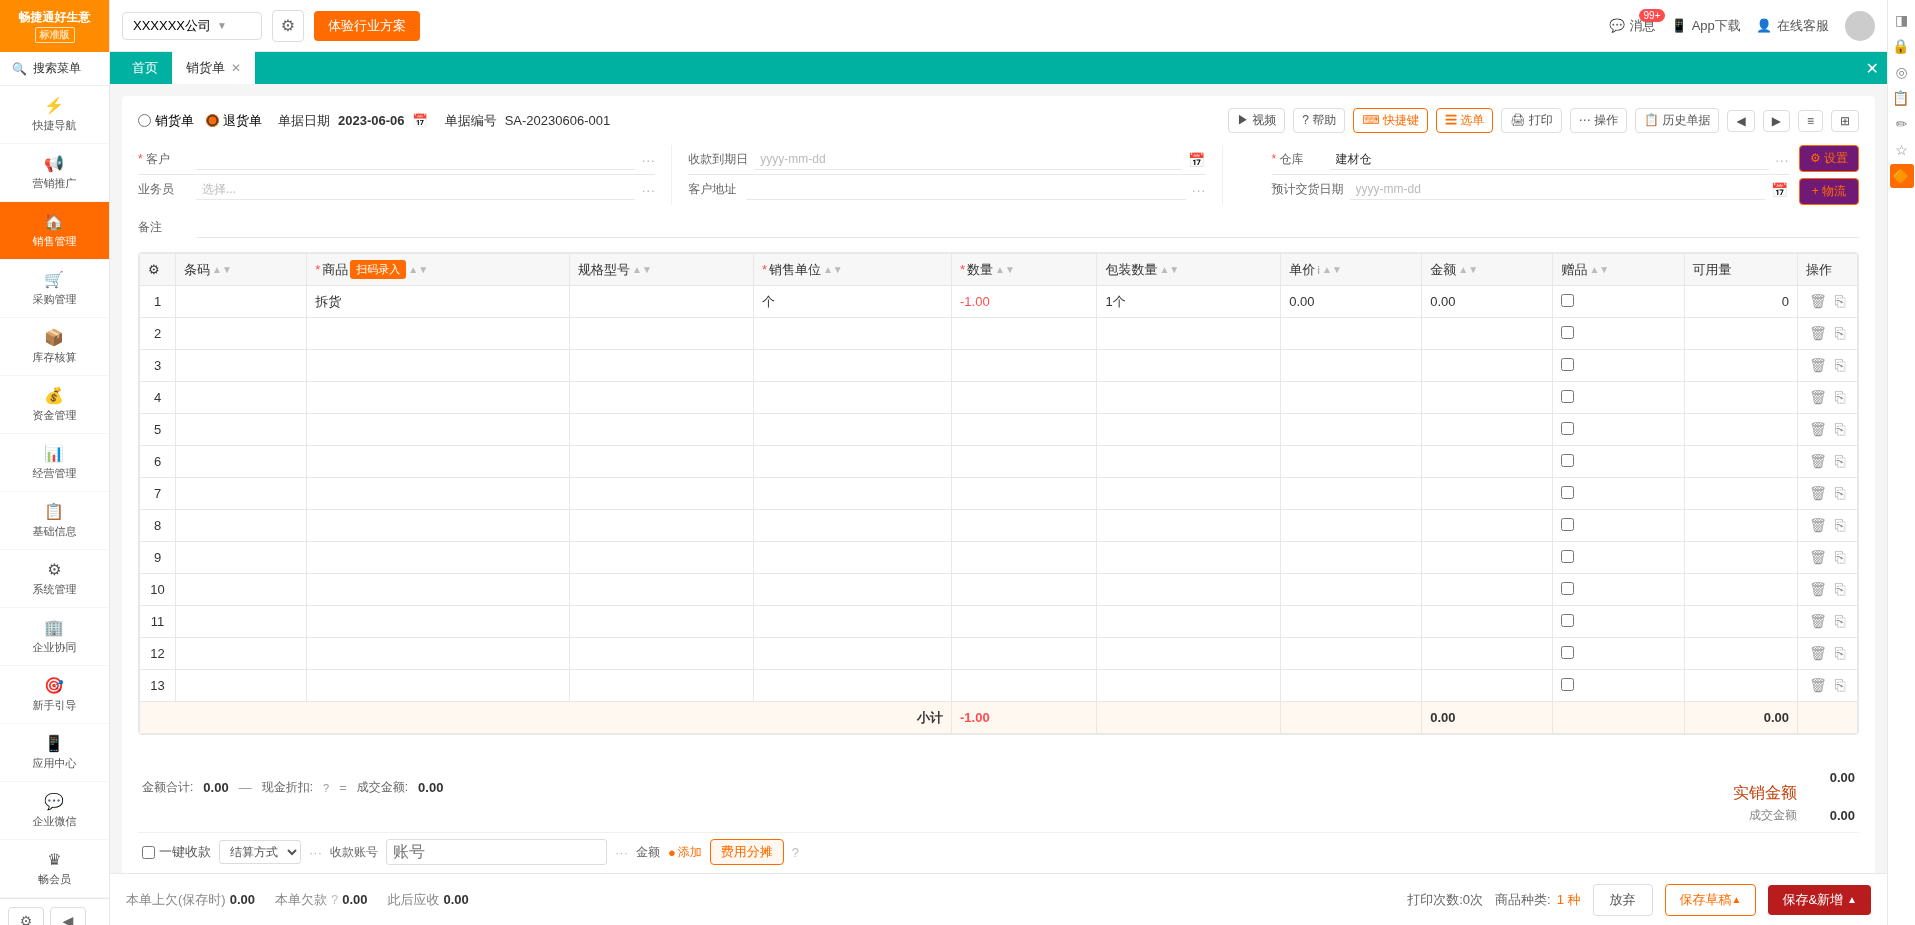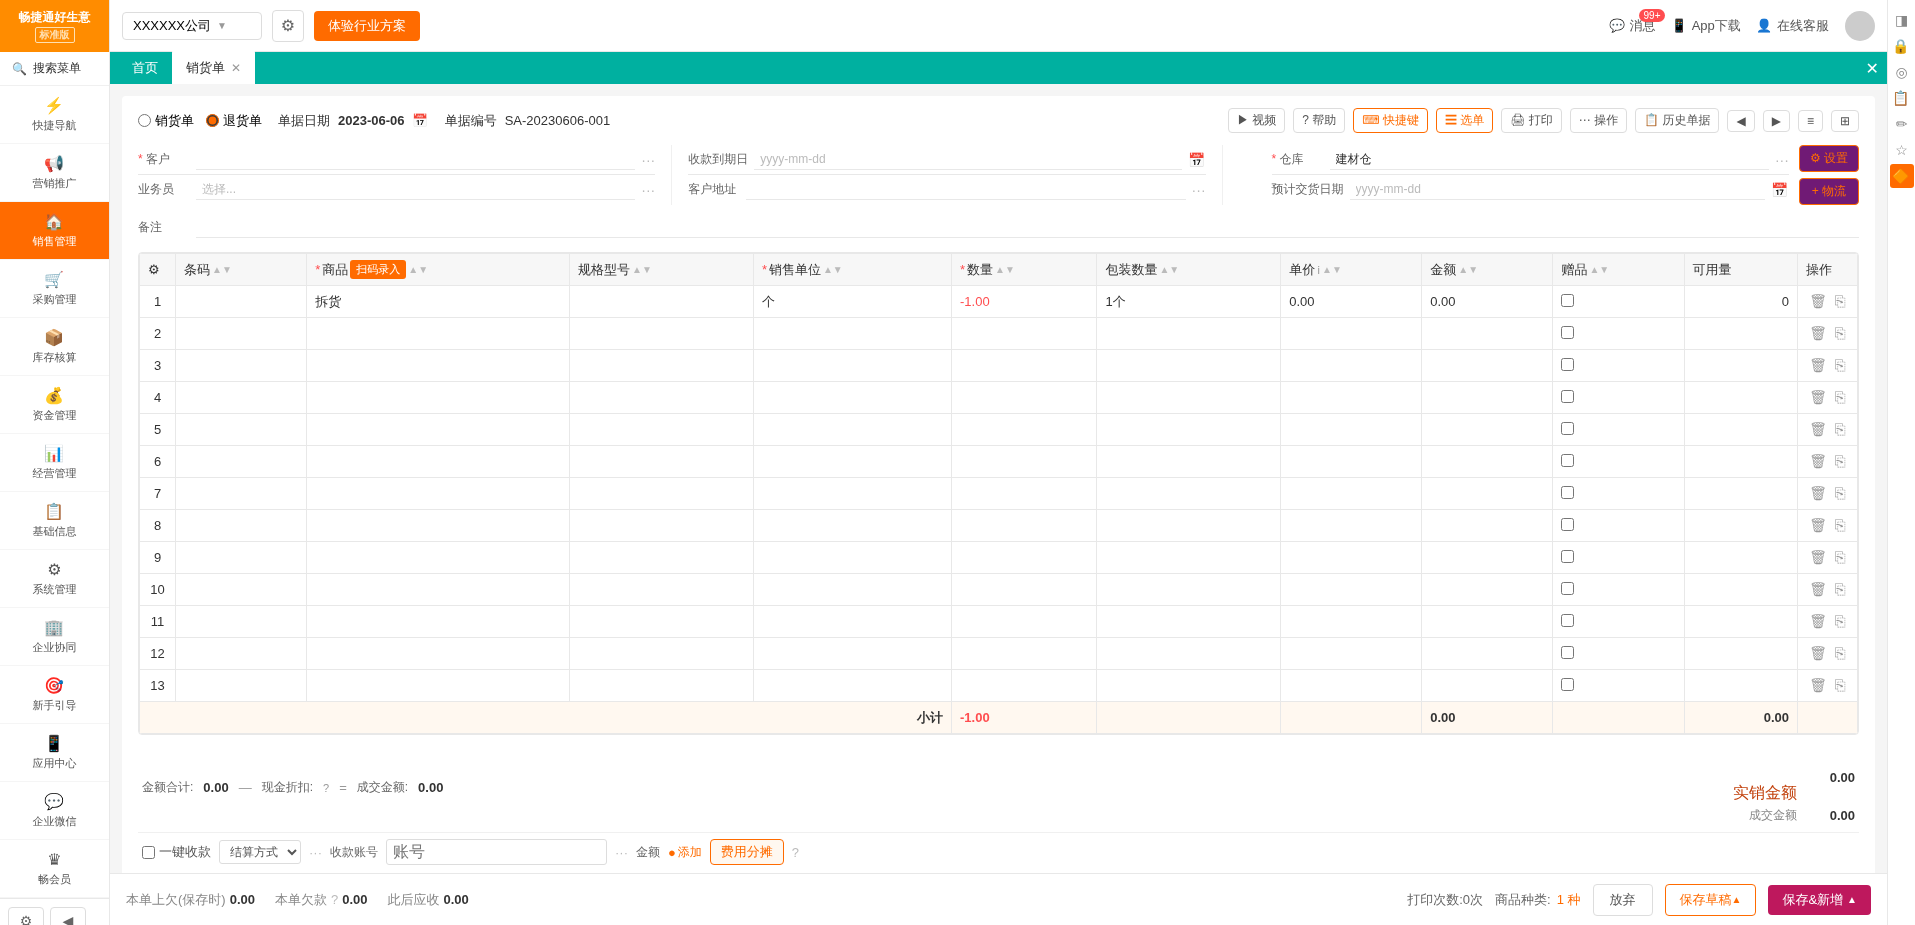--- a/index.html
+++ b/index.html
@@ -85,21 +85,21 @@
     
     .bottom-bar { height: 52px; background: #fff; border-top: 1px solid #e8e8e8; display: flex; align-items: center; padding: 0 16px; gap: 20px; flex-shrink: 0; }
     .bottom-stat { display: flex; align-items: center; gap: 4px; font-size: 12px; color: #555; }
     .bottom-stat .stat-label { color: #888; }
     .bottom-stat .stat-value { color: #333; font-weight: bold; }
     .bottom-stat .help-sm { color: #bbb; cursor: pointer; }
     .bottom-right { margin-left: auto; display: flex; align-items: center; gap: 12px; }
     .bottom-meta { display: flex; align-items: center; gap: 6px; font-size: 12px; color: #666; }
     .discard-btn { border: 1px solid #ddd; background: #fff; border-radius: 4px; padding: 6px 16px; cursor: pointer; font-size: 13px; color: #555; }
     .save-draft-btn { border: 1px solid #ff6b00; color: #ff6b00; background: #fff; border-radius: 4px; padding: 6px 14px; cursor: pointer; font-size: 13px; display: flex; align-items: center; gap: 0; }
-    .save-new-btn { background: #be185d; color: #fff; border: none; border-radius: 4px; padding: 6px 14px; cursor: pointer; font-size: 13px; display: flex; align-items: center; gap: 4px; }
+    .save-new-btn { background: #b91c1c; color: #fff; border: none; border-radius: 4px; padding: 6px 14px; cursor: pointer; font-size: 13px; display: flex; align-items: center; gap: 4px; }
     .btn-caret { font-size: 10px; }
 
     
     .right-toolbar { width: 28px; background: #fff; border-left: 1px solid #e8e8e8; display: flex; flex-direction: column; align-items: center; padding: 8px 0; gap: 2px; flex-shrink: 0; }
     .rt-btn { width: 24px; height: 24px; display: flex; align-items: center; justify-content: center; cursor: pointer; color: #888; font-size: 14px; border-radius: 3px; }
     .rt-btn.active { background: #ff6b00; color: #fff; }
     .field-row { display: flex; align-items: center; gap: 6px; padding: 4px 0; }
     .field-row label { font-size: 12px; color: #666; white-space: nowrap; min-width: 52px; }
     .field-row label.req::before { content: '*'; color: #ff4d4f; }
     .border-b { border-bottom: 1px solid #e8e8e8; }

